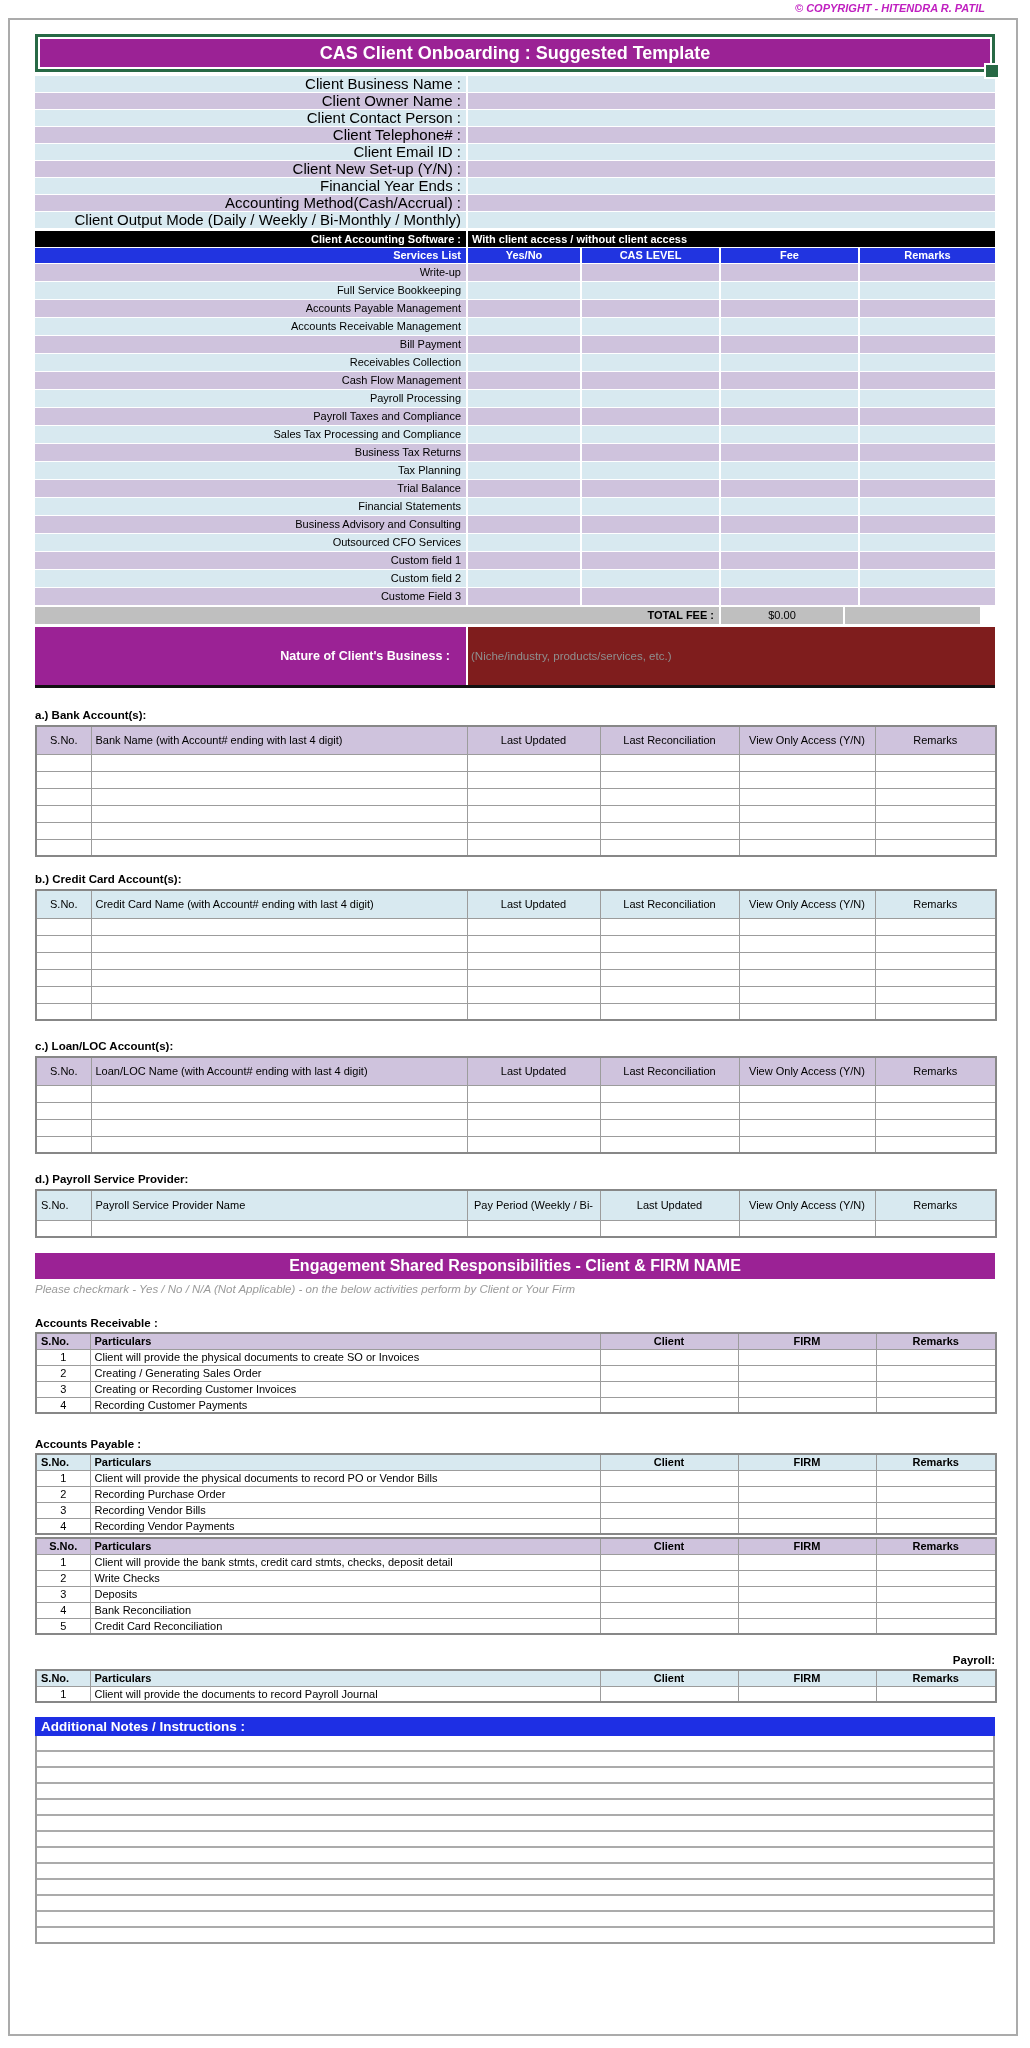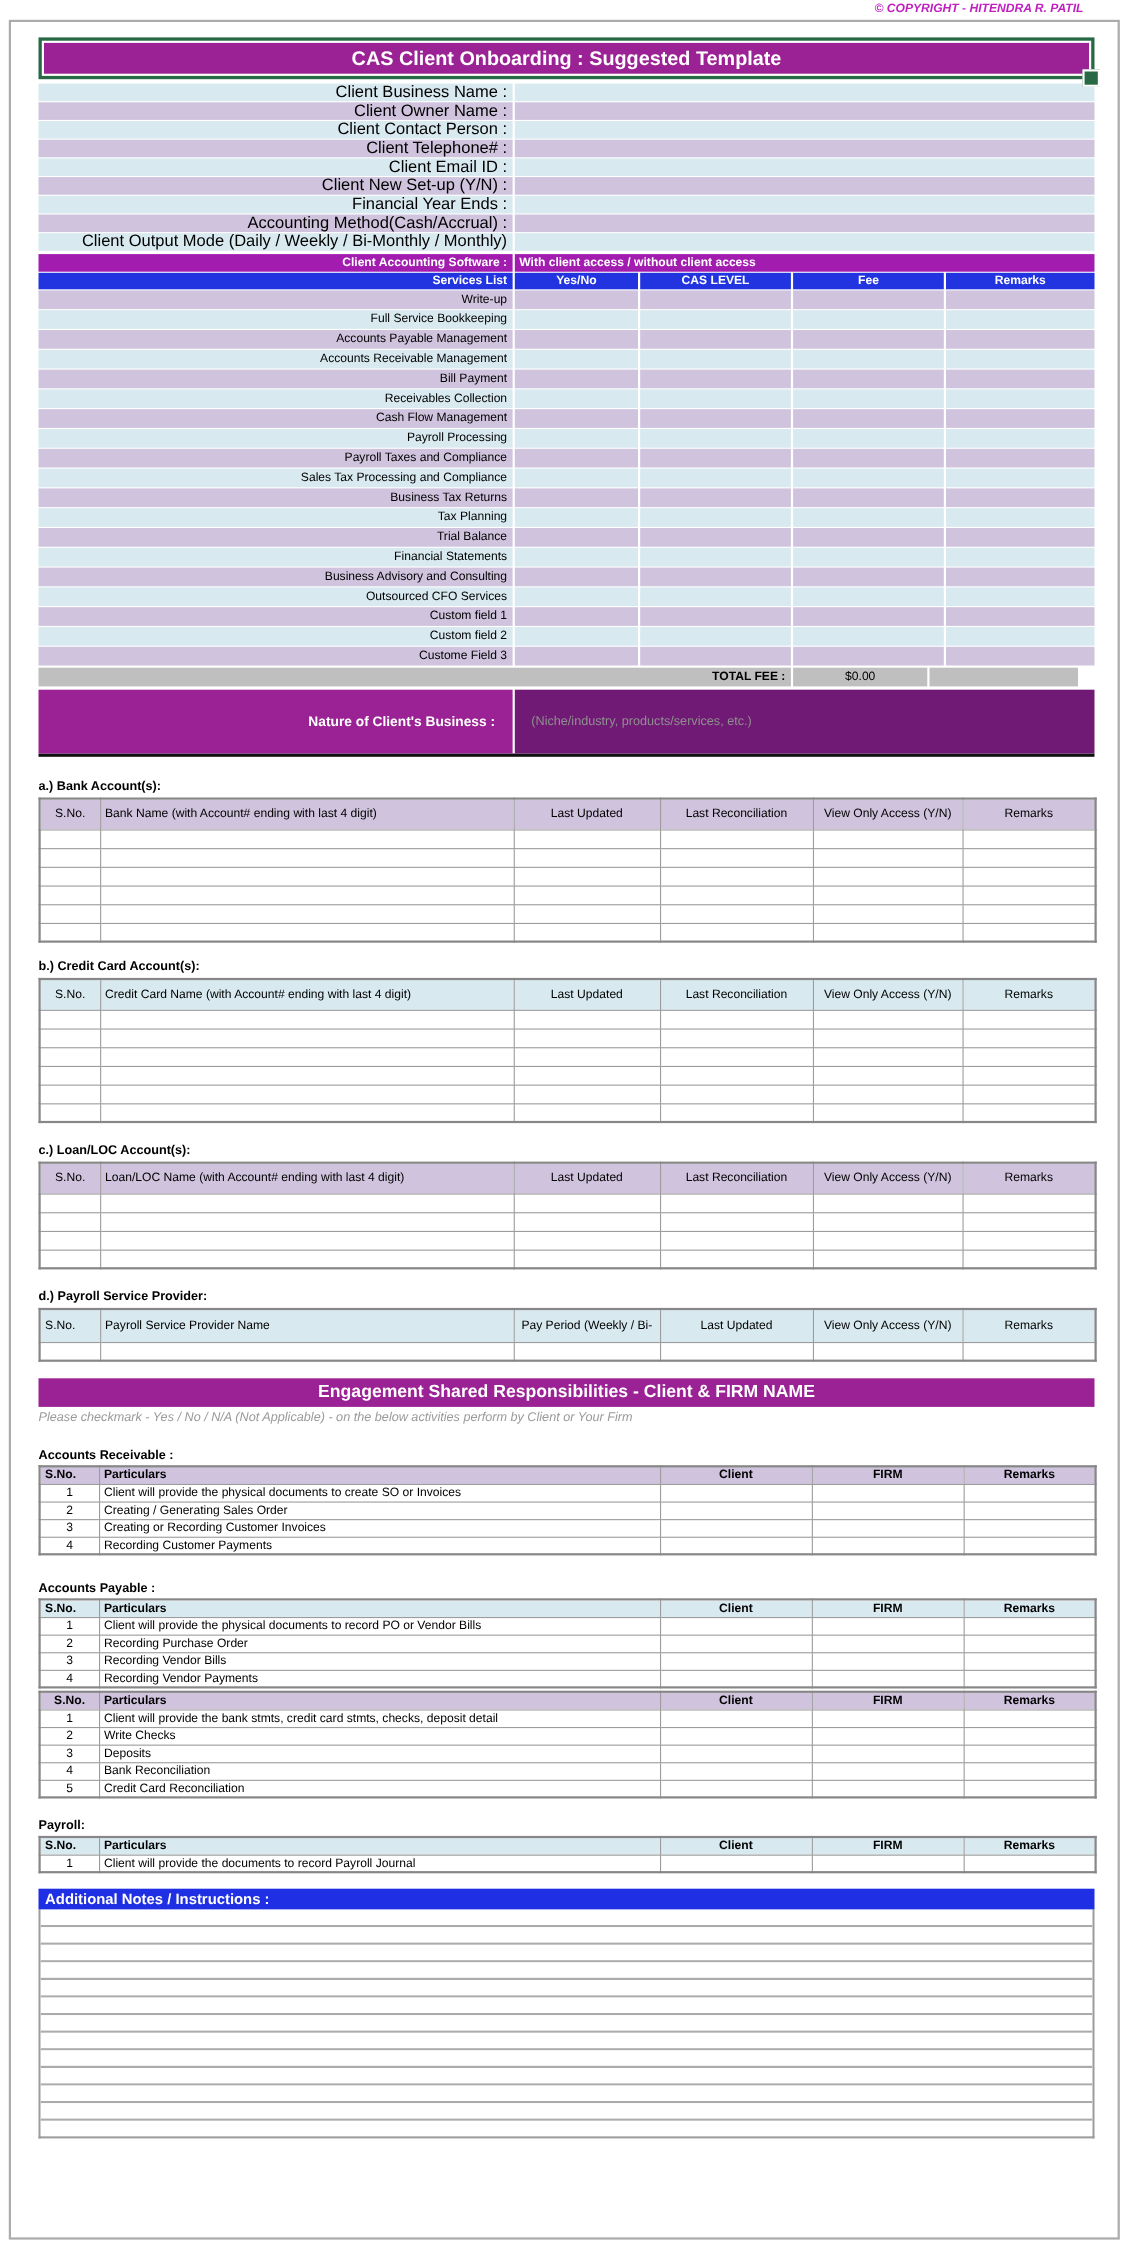--- a/index.html
+++ b/index.html
@@ -16,59 +16,59 @@
   
   .field-rows{margin-top:4px;}
   .field-row{display:flex;height:16px;line-height:16px;margin-bottom:1px;font-size:15px;}
   .f-label{width:431px;text-align:right;padding-right:5px;box-sizing:border-box;white-space:nowrap;}
   .f-value{flex:1;margin-left:2px;}
   .row-blue{background:#D8E9F0;}
   .row-lav{background:#CFC3DD;}
 
   
   .sw-row{display:flex;height:16px;line-height:16px;margin-top:3px;font-size:11px;}
-  .sw-row .f-label,.sw-row .f-value{background:#a21caf;color:#fff;font-weight:bold;}
+  .sw-row .f-label,.sw-row .f-value{background:#000000;color:#fff;font-weight:bold;}
   .sw-row .f-value{padding-left:4px;}
 
   
   .svc-header{display:flex;height:15px;line-height:15px;margin-top:1px;font-size:11px;font-weight:bold;color:#fff;}
   .svc-header>div{background:#2134E0;}
   .svc-row{display:flex;height:17px;line-height:17px;margin-top:1px;font-size:11px;}
   .c0{width:431px;text-align:right;padding-right:5px;box-sizing:border-box;}
   .c1{width:112px;margin-left:2px;text-align:center;}
   .c2{width:137px;margin-left:2px;text-align:center;}
   .c3{width:137px;margin-left:2px;text-align:center;}
   .c4{width:135px;margin-left:2px;text-align:center;}
   .total-row{display:flex;height:17px;line-height:17px;margin-top:2px;font-size:11px;}
   .t0{width:684px;background:#BFBFBF;text-align:right;font-weight:bold;padding-right:5px;box-sizing:border-box;}
   .t1{width:122px;margin-left:2px;background:#BFBFBF;text-align:center;}
   .t2{width:135px;margin-left:2px;background:#BFBFBF;}
 
   
   .nature{display:flex;height:58px;margin-top:3px;border-bottom:3px solid #111;}
   .nature-label{width:431px;background:#9B2295;color:#fff;font-weight:bold;font-size:12.5px;display:flex;align-items:center;justify-content:flex-end;padding-right:16px;box-sizing:border-box;}
-  .nature-value{flex:1;margin-left:2px;background:#701a75;color:#8f8f8f;font-size:11.5px;display:flex;align-items:center;padding-left:15px;}
+  .nature-value{flex:1;margin-left:2px;background:#7f1d1d;color:#8f8f8f;font-size:11.5px;display:flex;align-items:center;padding-left:3px;}
 
   
   .sec-title{font-weight:bold;font-size:11.5px;line-height:13px;}
   .mt-a{margin-top:21px;} .mt-b{margin-top:16px;} .mt-c{margin-top:19px;} .mt-d{margin-top:19px;}
 
   
   table.acct{width:960px;border-collapse:collapse;table-layout:fixed;margin-top:3px;border:2px solid #878787;}
   .acct th,.acct td{border:1px solid #9c9c9c;font-size:11px;padding:0 4px;overflow:hidden;box-sizing:border-box;}
   .acct th{height:28px;font-weight:normal;text-align:center;}
   .acct td{height:17px;}
   .acct th.hl{text-align:left;}
   .hdr-lav th{background:#CFC3DD;}
   .hdr-blue th{background:#D8E9F0;}
 
   
   .eng-banner{margin-top:15px;height:26px;line-height:26px;background:#9B2295;color:#fff;font-weight:bold;font-size:16px;text-align:center;}
   .eng-note{margin-top:3px;font-size:11.5px;font-style:italic;color:#9a9a9a;line-height:14px;}
-  .mt-ar{margin-top:21px;} .mt-ap{margin-top:24px;} .mt-bk{margin-top:25px;} .mt-pr{margin-top:19px;}
+  .mt-ar{margin-top:21px;} .mt-ap{margin-top:24px;} .mt-bk{margin-top:25px;} .mt-pr{margin-top:19px;text-align:right;}
   table.resp{width:960px;border-collapse:collapse;table-layout:fixed;margin-top:2px;border:2px solid #878787;}
   .resp th,.resp td{border:1px solid #9c9c9c;font-size:11px;padding:0 4px;overflow:hidden;box-sizing:border-box;}
   .resp th{height:16px;font-weight:bold;text-align:center;}
   .resp th.hl{text-align:left;}
   .resp td{height:16px;}
   .resp td.num{text-align:center;}
 
   
   .notes-banner{margin-top:14px;height:19px;line-height:19px;background:#1E2FE4;color:#fff;font-weight:bold;font-size:13.5px;padding-left:6px;box-sizing:border-box;}
   .notes-box{border:2px solid #9c9c9c;border-top:none;}

